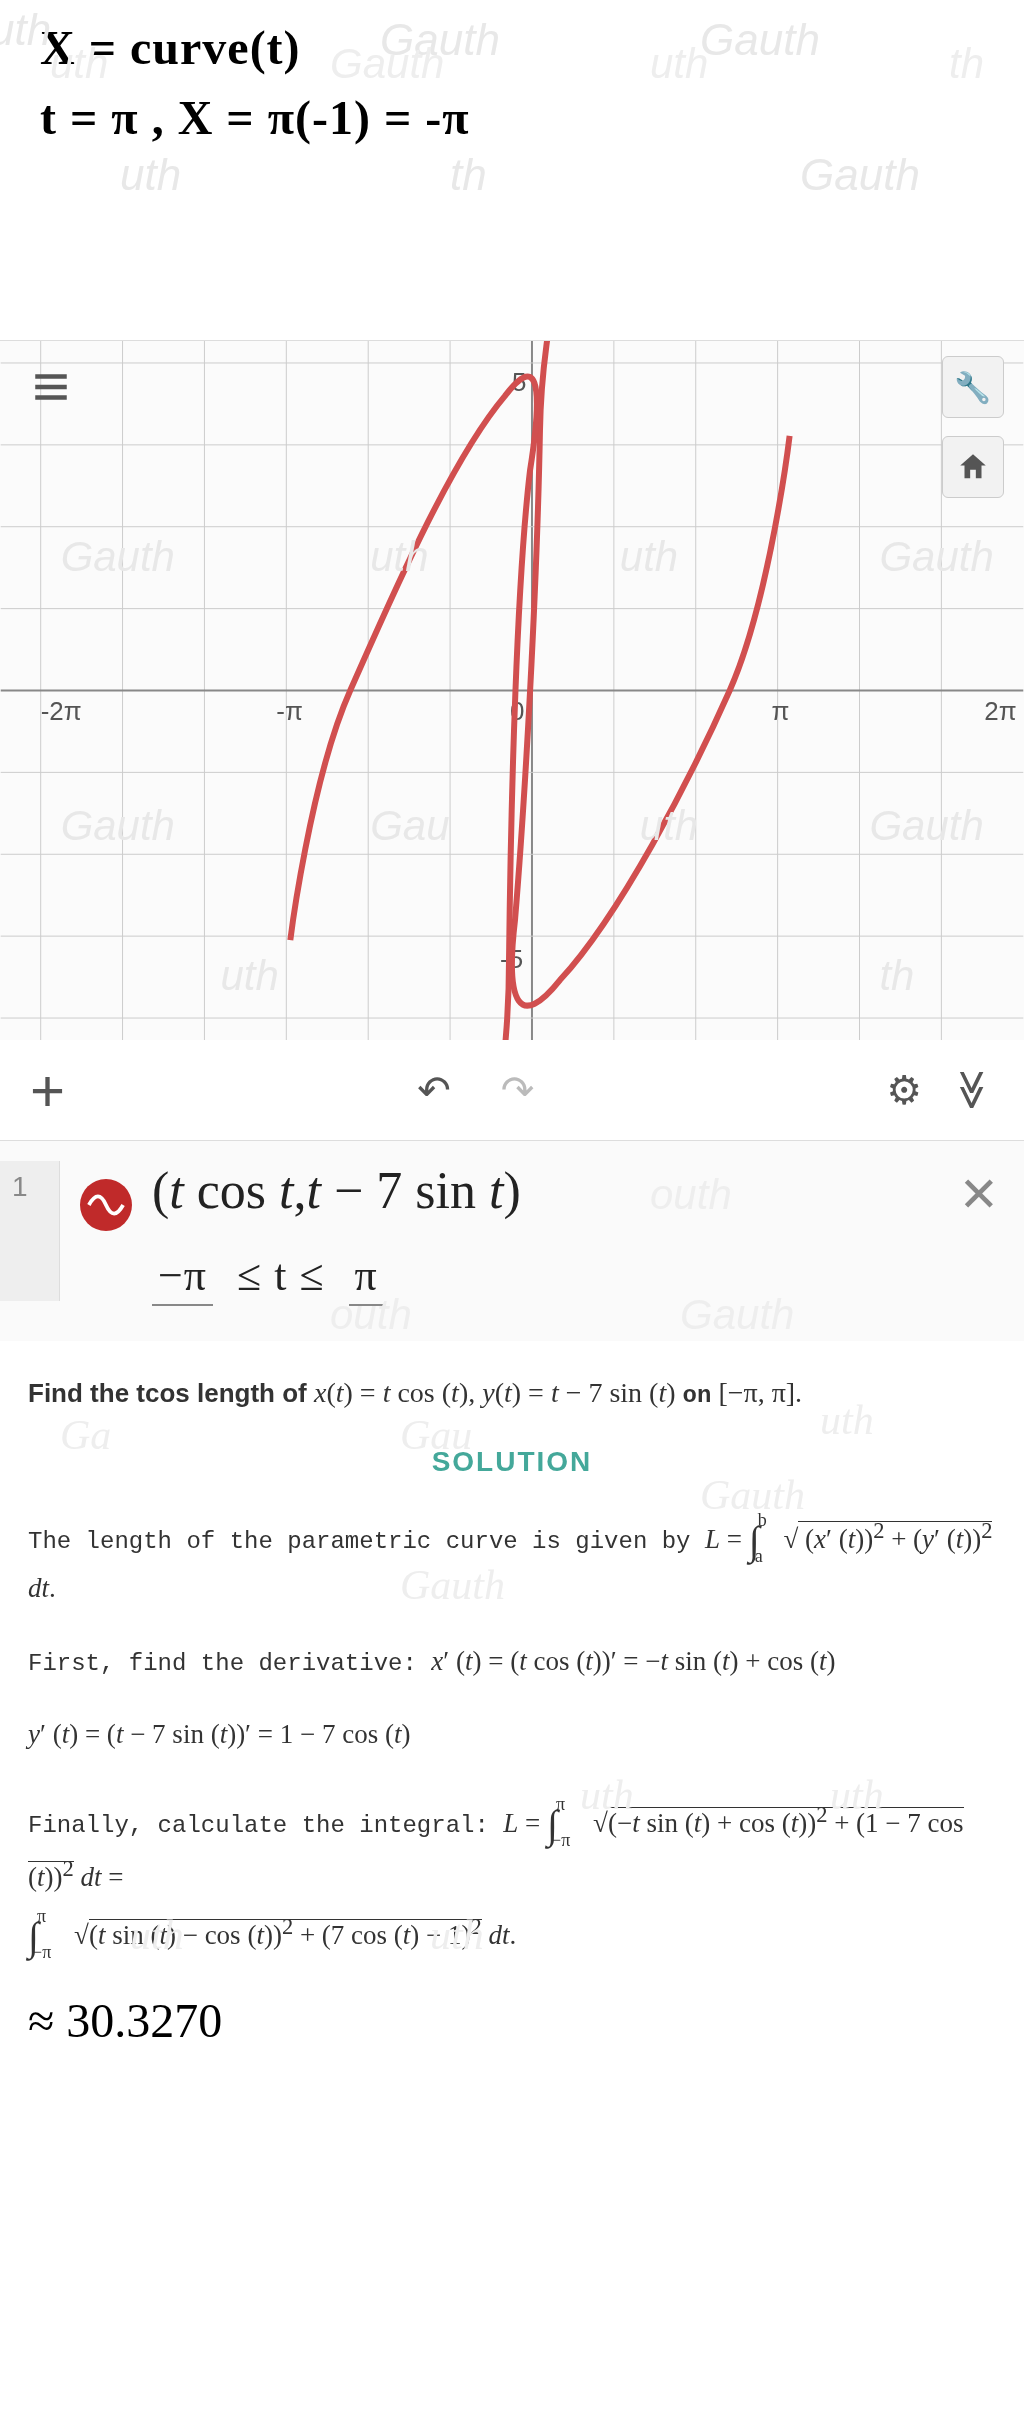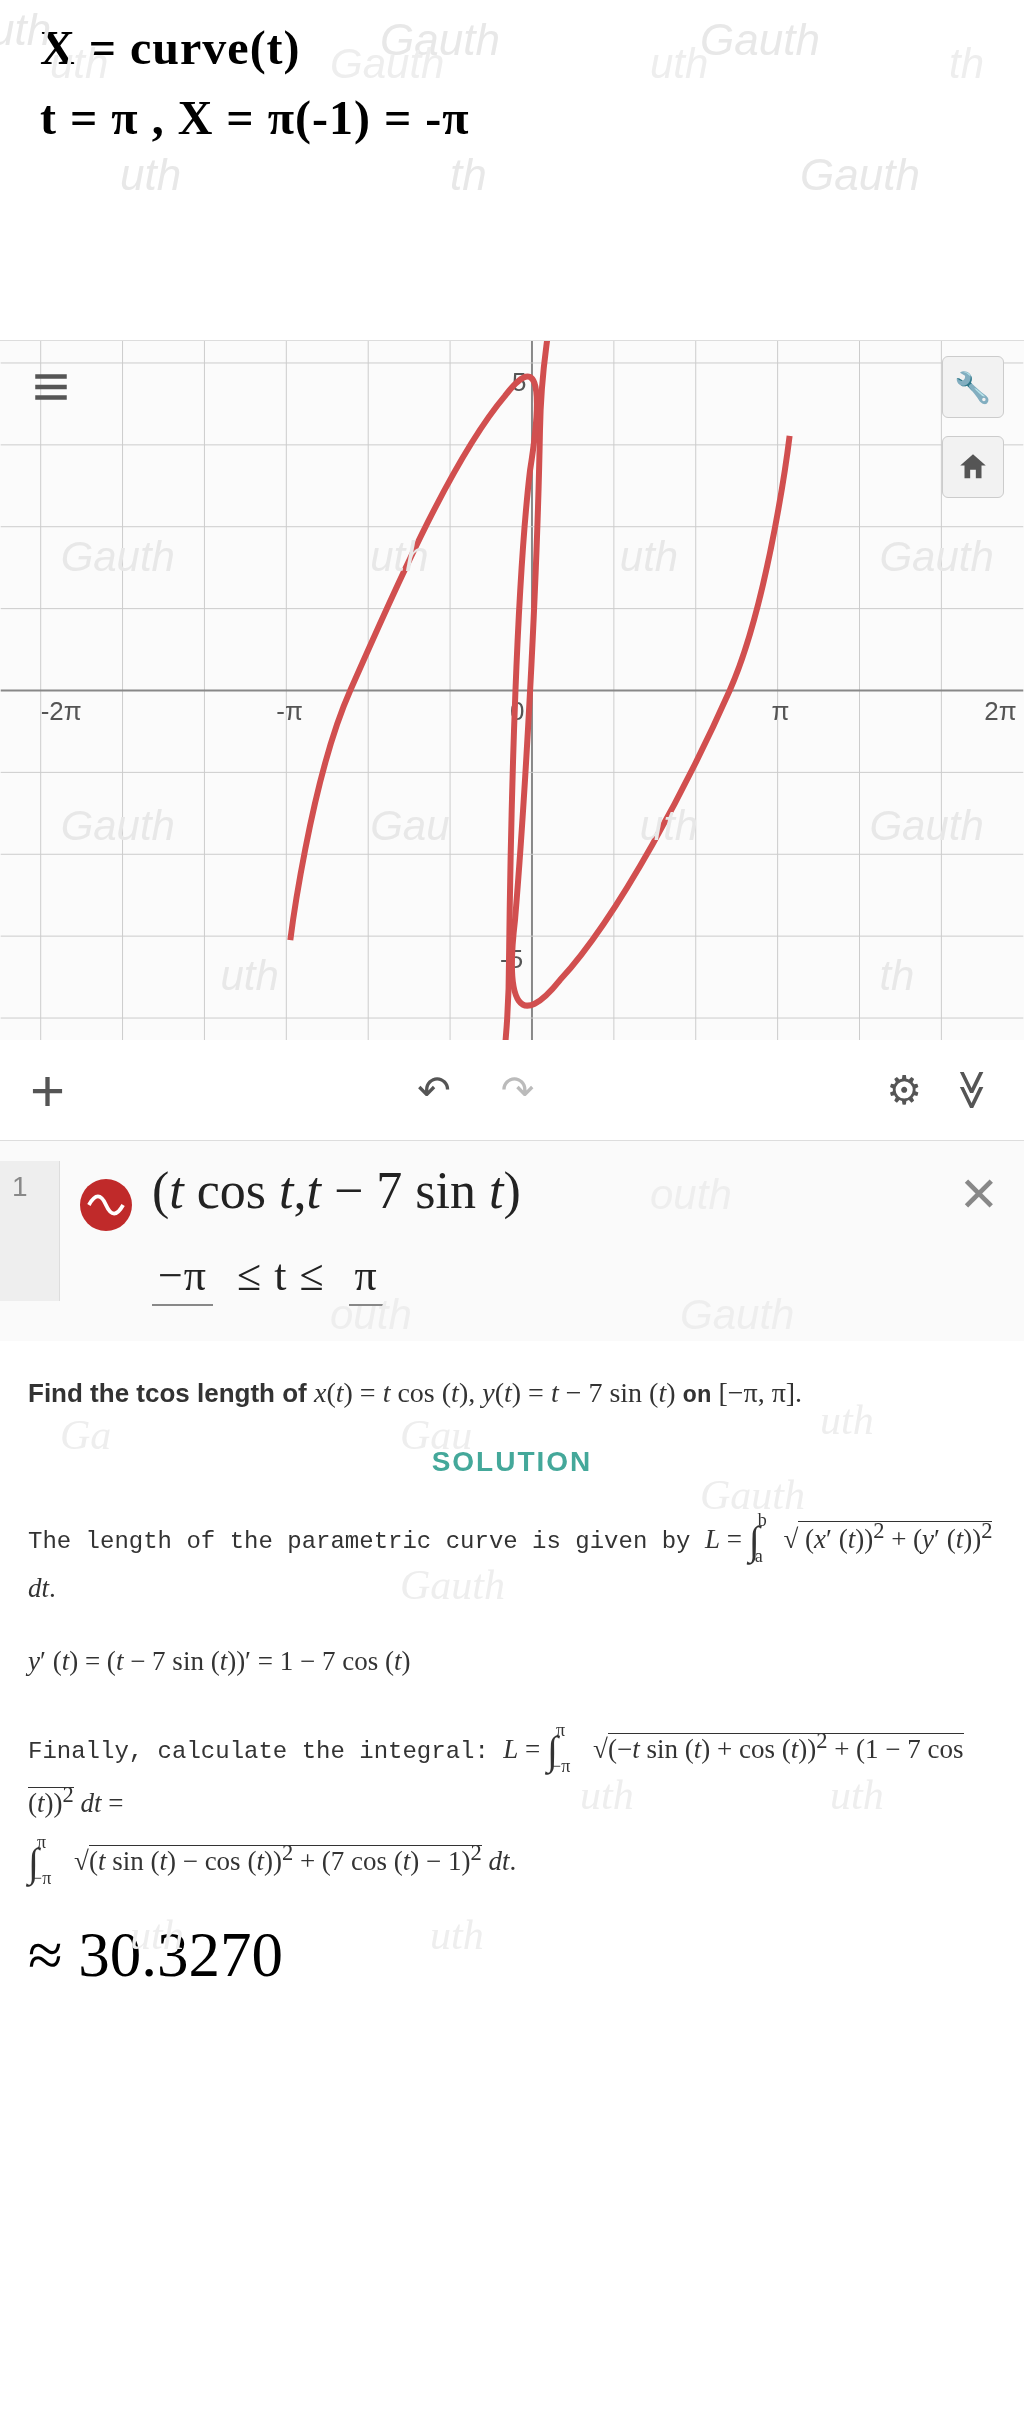--- a/index.html
+++ b/index.html
@@ -36,21 +36,21 @@
   .expr-range { font-size: 44px; color: #222; margin-top: 30px; letter-spacing:1px;}
   .expr-range .editable { border-bottom: 2px solid #888; padding: 0 6px 4px 6px; }
   .expr-close { position:absolute; right:25px; top:25px; font-size: 48px; color: #888; font-weight: 300; }
 
   .solution { padding: 30px 28px; font-family: "Times New Roman", serif; position: relative; background:#fff; }
   .solution .question { font-size: 28px; color: #333; margin-bottom: 30px; }
   .solution .question b { font-weight: bold; font-family: -apple-system, sans-serif; font-size:26px;}
   .solution .heading { text-align: center; color: #44a89a; font-size: 28px; font-weight: bold; letter-spacing: 2px; margin: 25px 0; font-family:-apple-system, sans-serif;}
   .solution p { font-size: 27px; margin-bottom: 30px; line-height: 1.6; }
   .solution .plain { font-family: Liberation Mono, monospace; font-size:24px; }
-  .solution .answer { font-size: 63px; font-family: "Comic Sans MS", cursive; color:#000; margin-top:20px;}
+  .solution .answer { font-size: 48px; font-family: "Comic Sans MS", cursive; color:#000; margin-top:20px;}
 
   .gauth-wm { position:absolute; color:#eee; font-size:42px; font-style:italic; font-weight:500; z-index:0; pointer-events:none; transform: rotate(0deg);}
 </style>
 </head>
 <body>
 
 <div class="handwriting">
   <div class="watermark" style="top:5px; left:-10px;">uth</div>
   <div class="watermark" style="top:15px; left:380px;">Gauth</div>
   <div class="watermark" style="top:15px; left:700px;">Gauth</div>
@@ -168,20 +168,24 @@
     <b class="plain">Find the tcos length of </b>
     <i>x</i>(<i>t</i>) = <i>t</i> cos (<i>t</i>), <i>y</i>(<i>t</i>) = <i>t</i> − 7 sin (<i>t</i>) <span class="plain" style="font-weight:bold;">on</span> [−π, π].
   </p>
   <div class="heading">SOLUTION</div>
   <p>
     <span class="plain">The length of the parametric curve is given by </span>
     <i>L</i> = <span style="font-size:40px; position:relative; top:6px;">∫</span><span style="font-size:18px; position:relative; top:-22px; left:-2px;">b</span><span style="font-size:18px; position:relative; top:14px; left:-14px;">a</span>
     <span style="position:relative;font-family:Liberation Serif, serif;">√<span style="border-top:1.5px solid #333; padding-top:2px;"> (<i>x</i>′ (<i>t</i>))<sup>2</sup> + (<i>y</i>′ (<i>t</i>))<sup>2</sup> </span></span> <i>dt</i>.
   </p>
   <p>
+    <span class="plain">First, find the derivative: </span>
+    <i>x</i>′ (<i>t</i>) = (<i>t</i> cos (<i>t</i>))′ = −<i>t</i> sin (<i>t</i>) + cos (<i>t</i>)
+  </p>
+  <p>
     <i>y</i>′ (<i>t</i>) = (<i>t</i> − 7 sin (<i>t</i>))′ = 1 − 7 cos (<i>t</i>)
   </p>
   <p>
     <span class="plain">Finally, calculate the integral: </span>
     <i>L</i> = <span style="font-size:40px; position:relative; top:6px;">∫</span><span style="font-size:18px; position:relative; top:-22px; left:-2px;">π</span><span style="font-size:18px; position:relative; top:14px; left:-16px;">−π</span>
     √<span style="border-top:1.5px solid #333;">(−<i>t</i> sin (<i>t</i>) + cos (<i>t</i>))<sup>2</sup> + (1 − 7 cos (<i>t</i>))<sup>2</sup></span> <i>dt</i> =
     <br>
     <span style="font-size:40px; position:relative; top:6px;">∫</span><span style="font-size:18px; position:relative; top:-22px; left:-2px;">π</span><span style="font-size:18px; position:relative; top:14px; left:-16px;">−π</span>
     √<span style="border-top:1.5px solid #333;">(<i>t</i> sin (<i>t</i>) − cos (<i>t</i>))<sup>2</sup> + (7 cos (<i>t</i>) − 1)<sup>2</sup></span> <i>dt</i>.
   </p>

